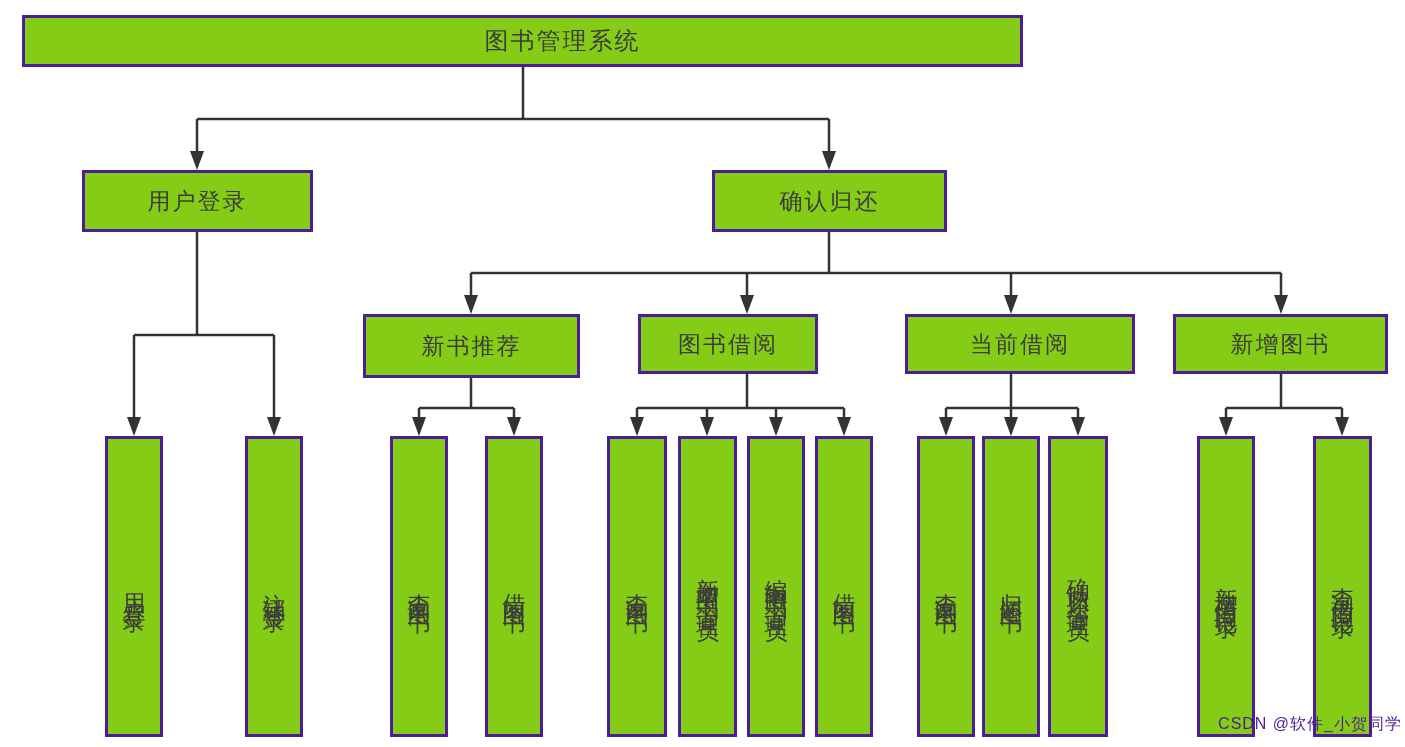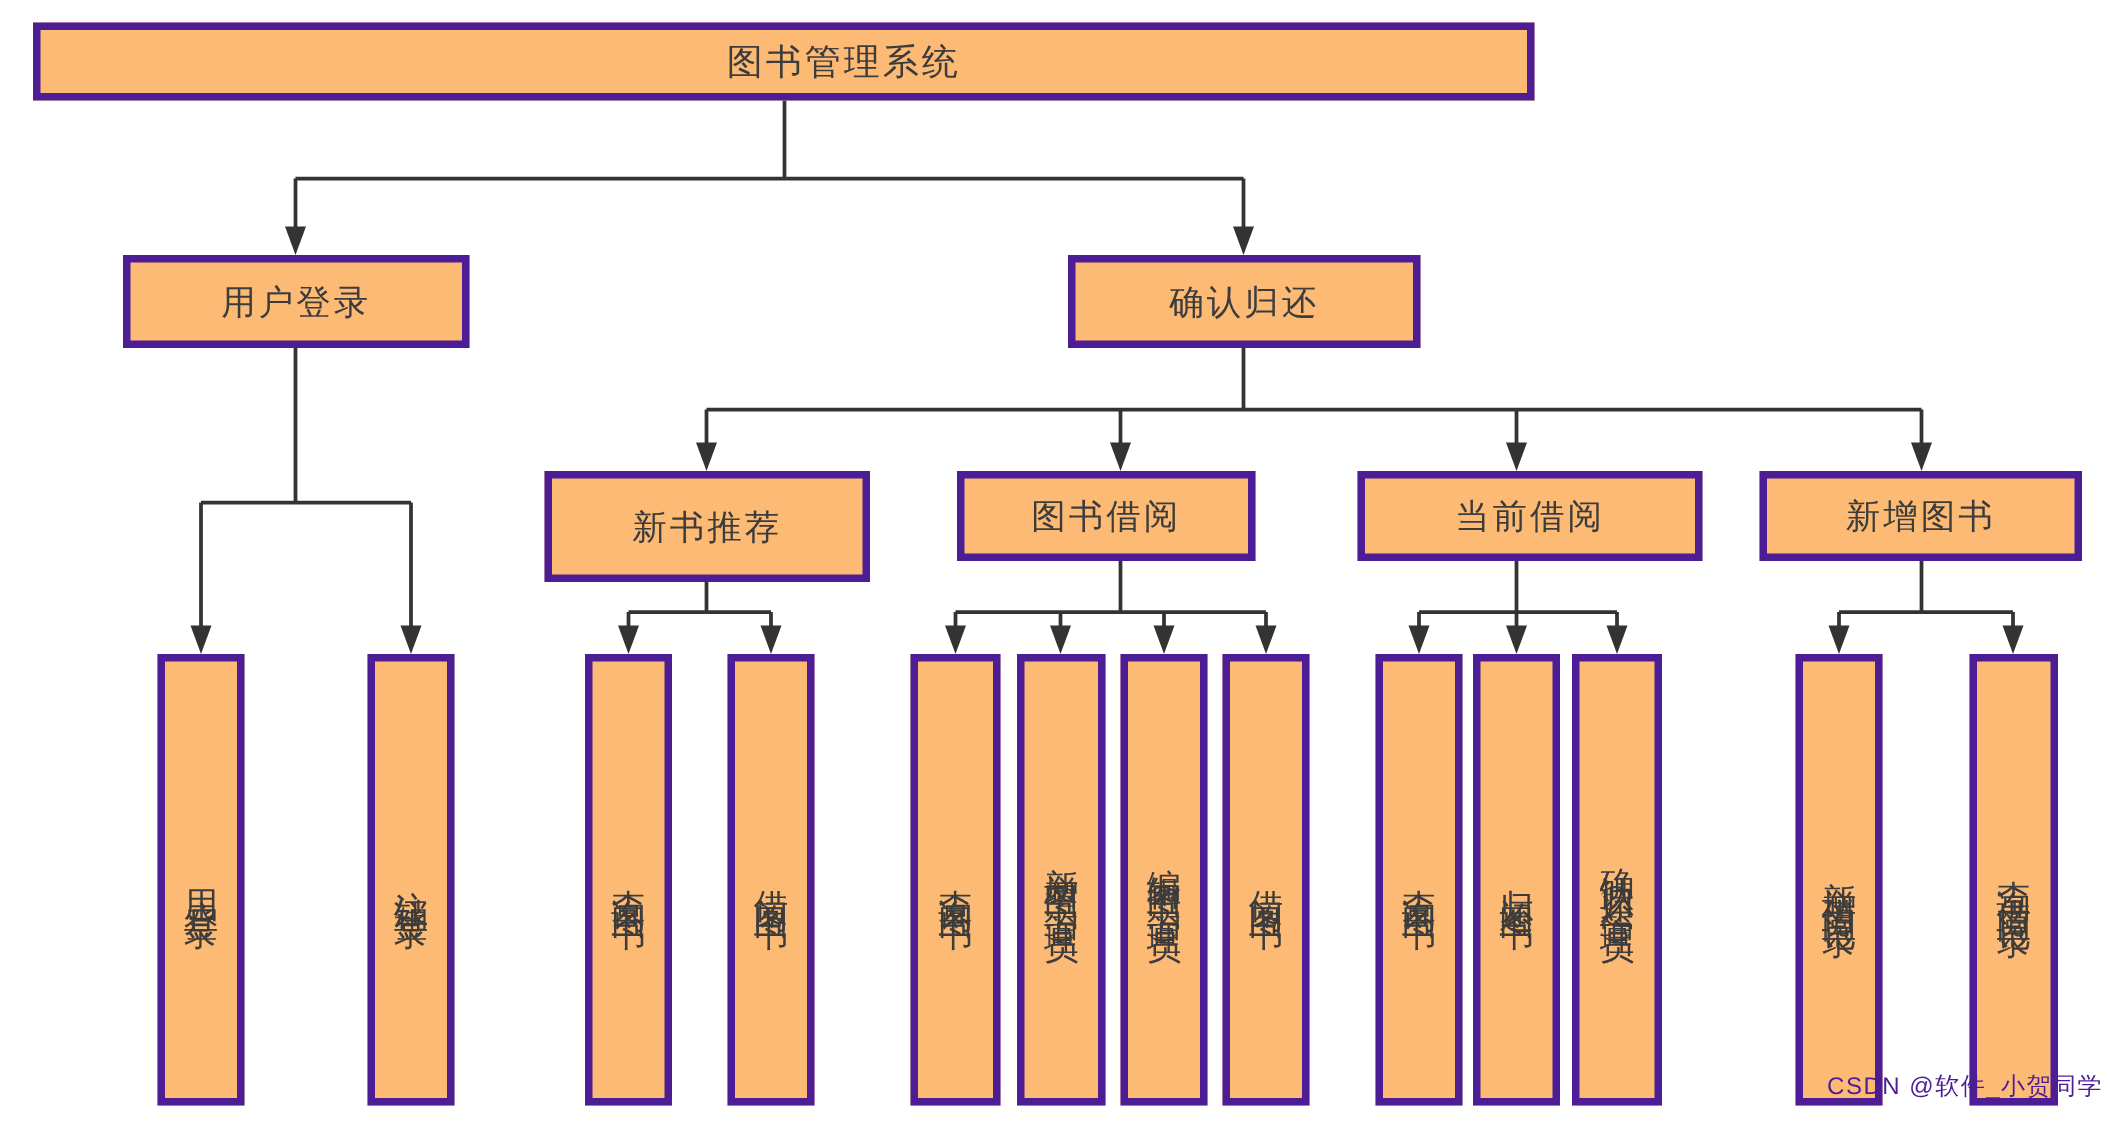--- a/index.html
+++ b/index.html
@@ -6,22 +6,22 @@
   .stage{
     position:relative;
     width:1405px;height:747px;
     background:#ffffff;
     overflow:hidden;
     font-family:"Liberation Sans","DejaVu Sans",sans-serif;
   }
   .wires{position:absolute;left:0;top:0;width:1405px;height:747px;}
   .box{
     position:absolute;
-    background:#fdba74;
-    border:5px solid #4c1d95;
+    background:#84cc16;
+    border:3px solid #4c1d95;
     box-sizing:border-box;
     display:flex;align-items:center;justify-content:center;
     color:#3c3c3c;
   }
   .hlabel{font-size:23px;letter-spacing:2px;white-space:nowrap;}
   .title-box .hlabel{font-size:24px;}
   
   .title-shift{padding-left:80px;}
   .vbox{flex-direction:column;}
   .vlabel{
@@ -119,24 +119,24 @@
     <span class="hlabel title-shift">图书管理系统</span>
   </div>
 
   <div class="box" style="left:82px;top:170px;width:231px;height:62px;">
     <span class="hlabel">用户登录</span>
   </div>
   <div class="box" style="left:712px;top:170px;width:235px;height:62px;">
     <span class="hlabel">确认归还</span>
   </div>
 
-  <div class="box" style="left:363px;top:314px;width:217px;height:74px;font-family:Liberation Serif, serif;">
+  <div class="box" style="left:363px;top:314px;width:217px;height:64px;font-family:Liberation Serif, serif;">
     <span class="hlabel">新书推荐</span>
   </div>
-  <div class="box" style="left:638px;top:314px;width:199px;height:60px;">
+  <div class="box" style="left:638px;top:314px;width:180px;height:60px;">
     <span class="hlabel">图书借阅</span>
   </div>
   <div class="box" style="left:905px;top:314px;width:230px;height:60px;">
     <span class="hlabel">当前借阅</span>
   </div>
   <div class="box" style="left:1173px;top:314px;width:215px;height:60px;">
     <span class="hlabel">新增图书</span>
   </div>
 
   <div class="box vbox" style="left:105px;top:436px;width:58px;height:301px;">

